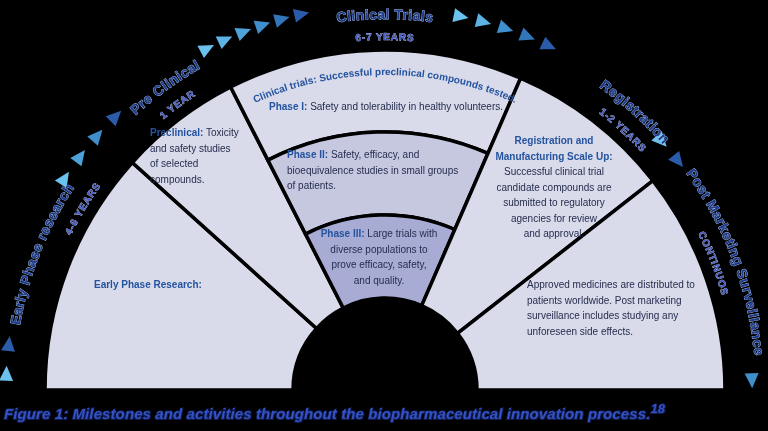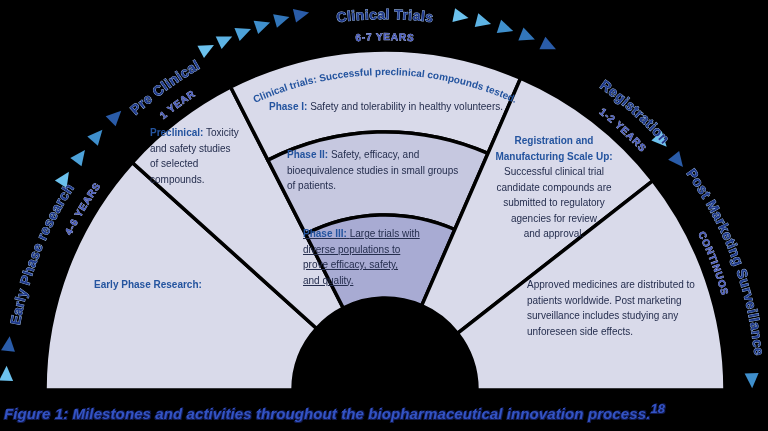--- a/index.html
+++ b/index.html
@@ -16,21 +16,21 @@
           fill:var(--head,#24549f);text-anchor:middle;}
   .blk{position:absolute;font-size:10px;line-height:15.5px;color:var(--body,#252e4e);}
   .blk .head{font-weight:bold;color:var(--head,#24549f);}
   .blk .headblock{display:block;white-space:pre-line;font-weight:bold;color:var(--head,#24549f);}
   .blk .pre{white-space:pre-line;}
   #b-early{left:94px;top:277px;width:195px;}
   #b-early .headblock{margin-bottom:12px;}
   #b-pre{left:150px;top:125px;width:115px;text-align:left;}
   #b-p1{left:250px;top:99px;width:272px;text-align:center;white-space:nowrap;}
   #b-p2{left:287px;top:147px;width:245px;}
-  #b-p3{left:303px;top:226px;width:152px;text-decoration:underline;}
+  #b-p3{left:303px;top:226px;width:152px;text-align:center;}
   #b-reg{left:479px;top:133px;width:150px;text-align:center;}
   #b-dist{left:527px;top:277px;width:240px;}
   #caption{position:absolute;left:4px;top:401px;width:760px;
            font-style:italic;font-weight:bold;font-size:15px;letter-spacing:0.1px;
            color:var(--caption,#3353c4);
            text-shadow:1px 1px 0 #131c52,-1px 1px 0 #131c52,1px -1px 0 #0d1440;}
   #caption sup{font-size:13px;}
 </style>
 </head>
 <body>

